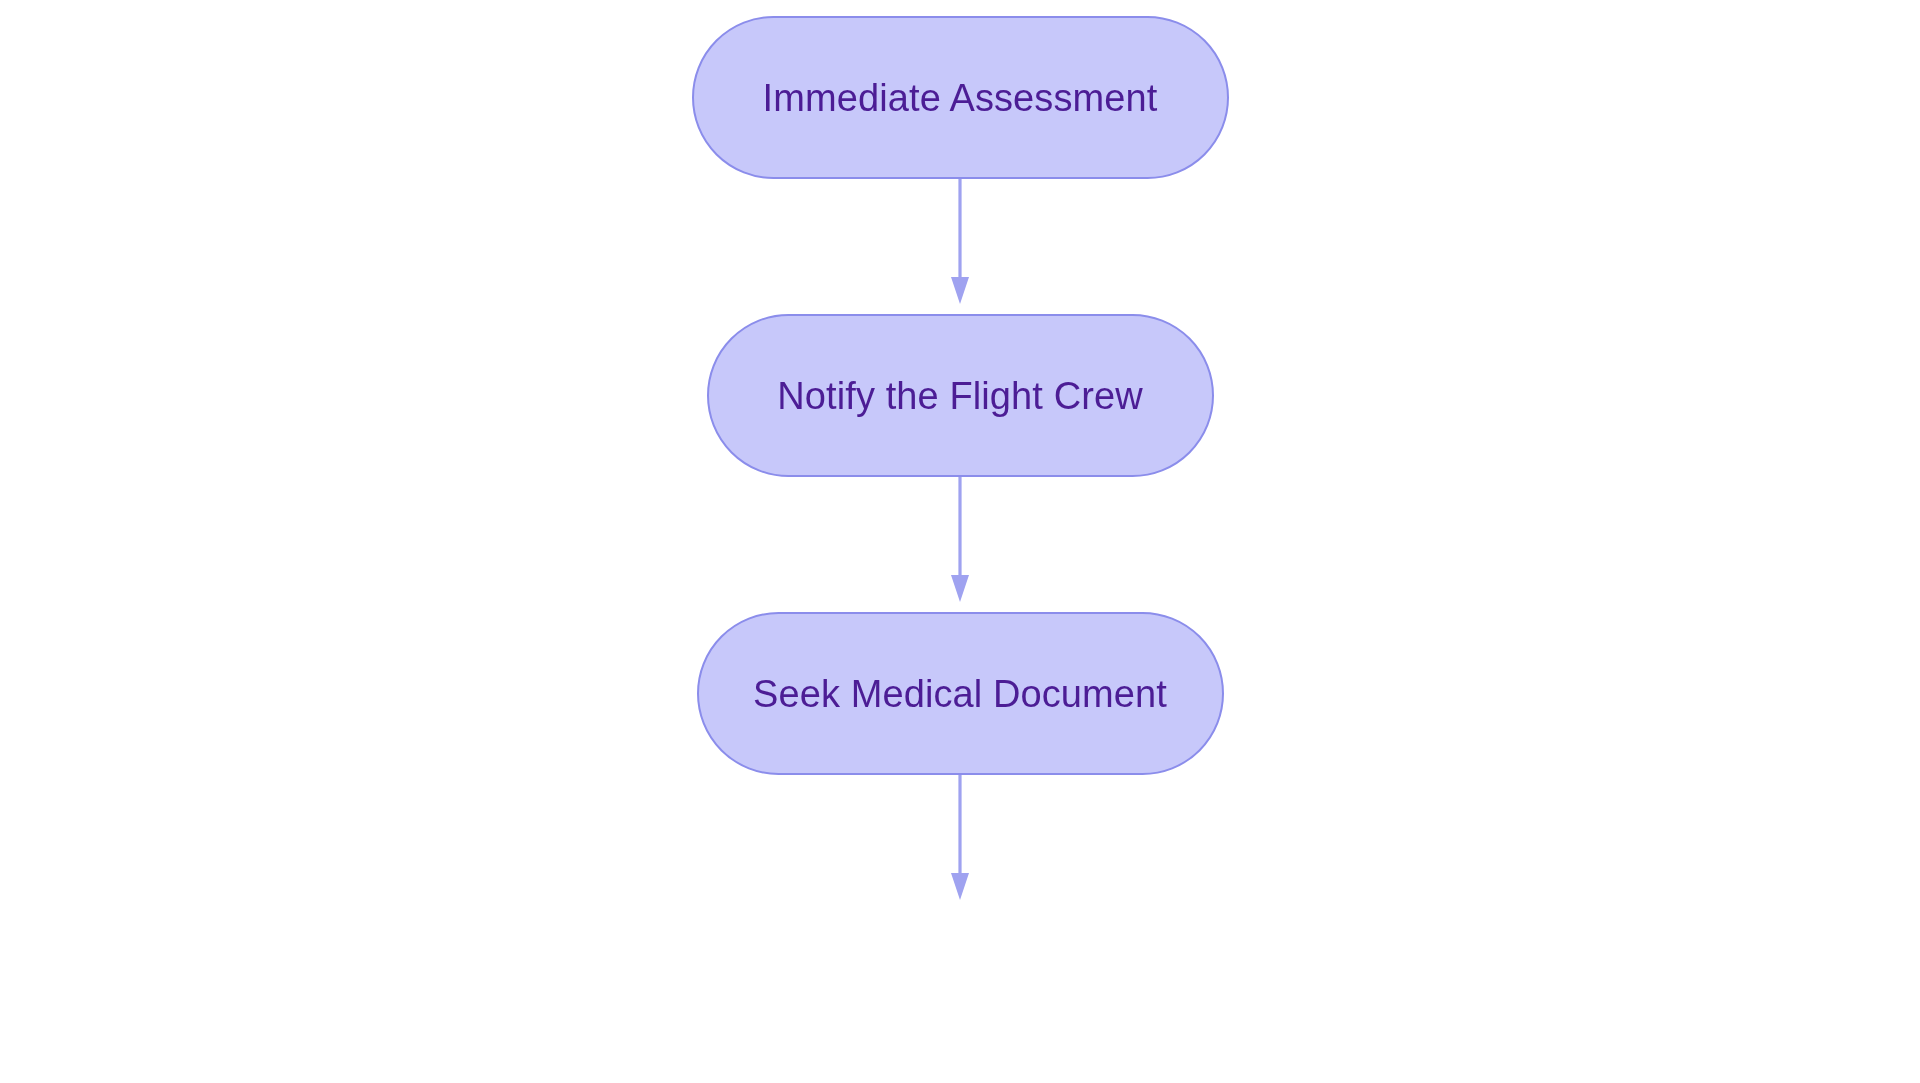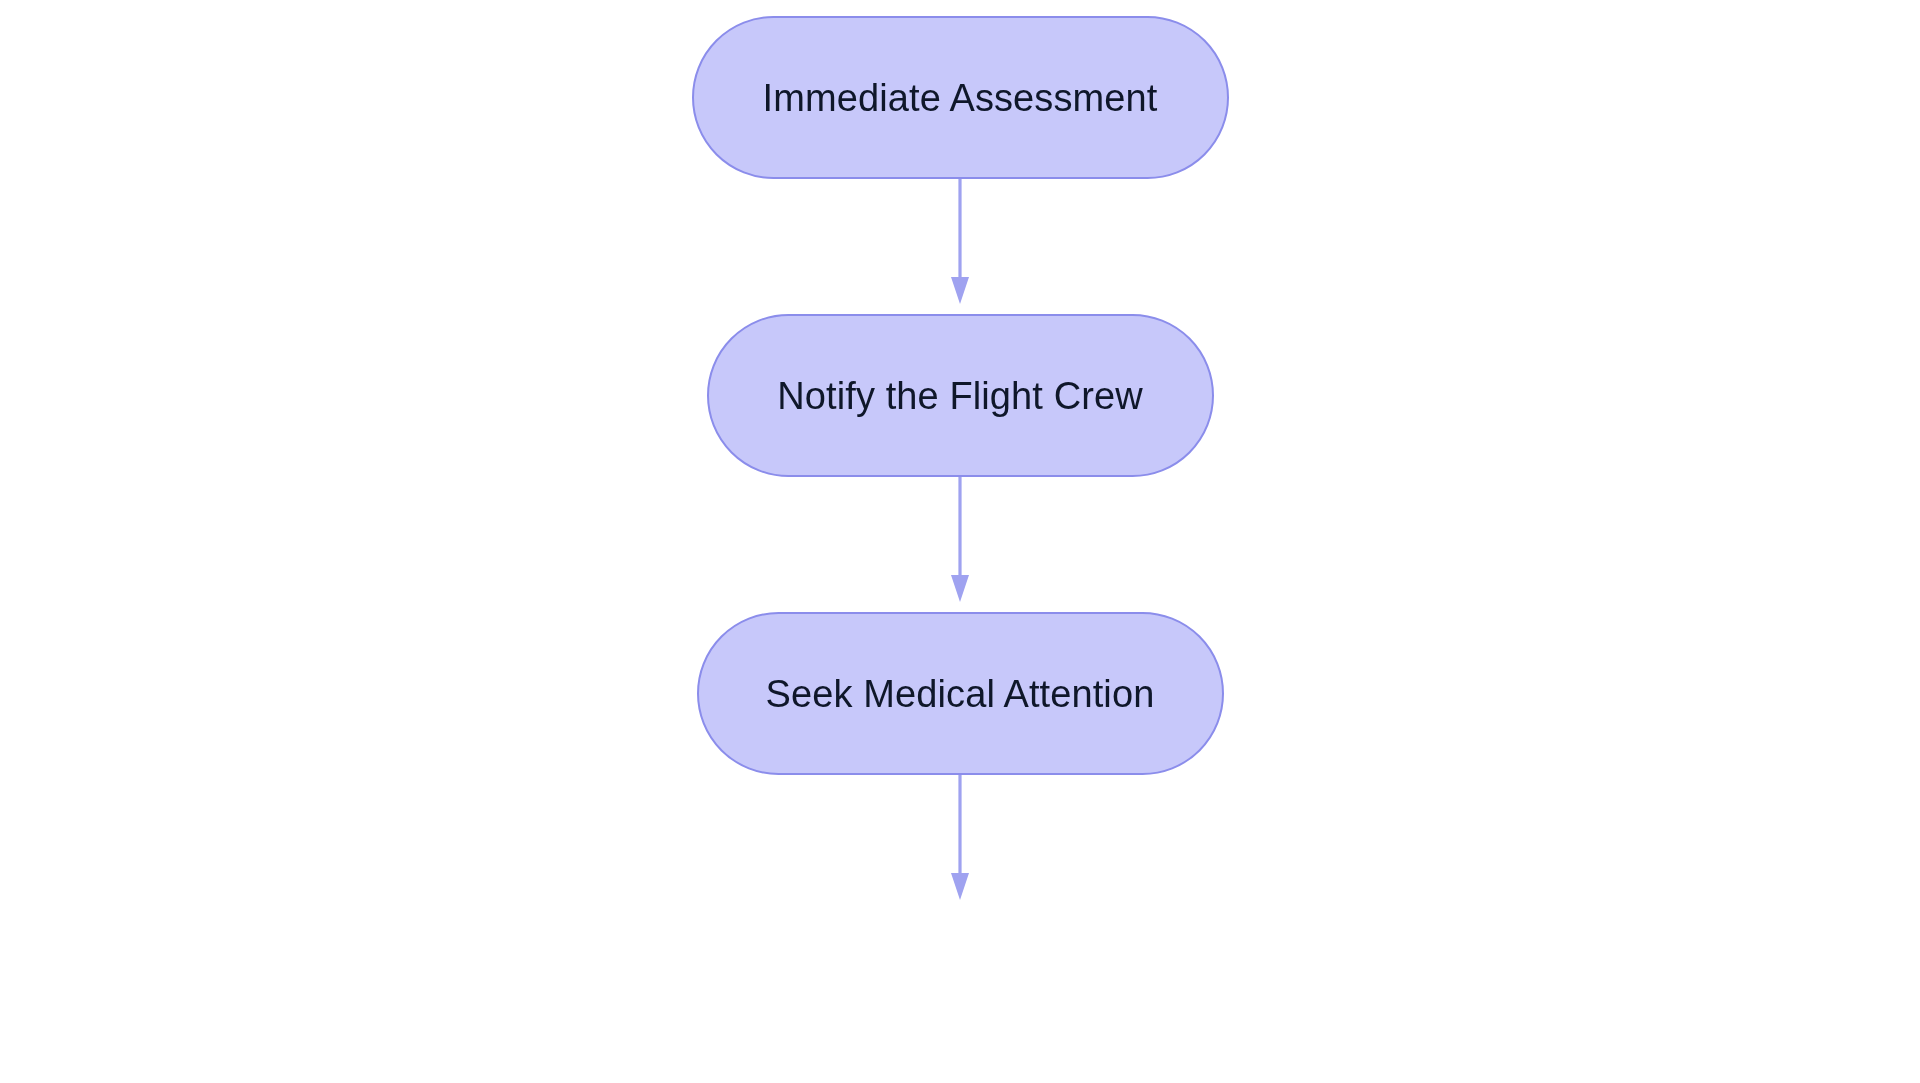--- a/index.html
+++ b/index.html
@@ -48,21 +48,21 @@
     font-weight: 400;
     letter-spacing: 0.1px;
     white-space: nowrap;
     height: 163px;
     padding: 0 58px;
     position: relative;
   }
 
   .node .node-label {
     line-height: 1;
-    color: #0f172a;
+    color: #4c1d95;
     font-family: "Liberation Sans", sans-serif;
   }
 
   
   .node.n0 { width: 537px; }
   .node.n1 { width: 507px; }
   .node.n2 { width: 527px; }
   .node.n3 { width: 573px; }
 
   
@@ -106,21 +106,21 @@
     <div class="node n1">
       <span class="node-label">Notify the Flight Crew</span>
     </div>
 
     <svg class="connector" viewBox="0 0 40 135" preserveAspectRatio="none">
       <line class="edge-line" x1="20" y1="0" x2="20" y2="100"></line>
       <polygon class="edge-head" points="11,98 29,98 20,125"></polygon>
     </svg>
 
     <div class="node n2">
-      <span class="node-label">Seek Medical Attention</span>
+      <span class="node-label">Seek Medical Document</span>
     </div>
 
     <svg class="connector" viewBox="0 0 40 135" preserveAspectRatio="none">
       <line class="edge-line" x1="20" y1="0" x2="20" y2="100"></line>
       <polygon class="edge-head" points="11,98 29,98 20,125"></polygon>
     </svg>
 
 
   </div>
 </div>

